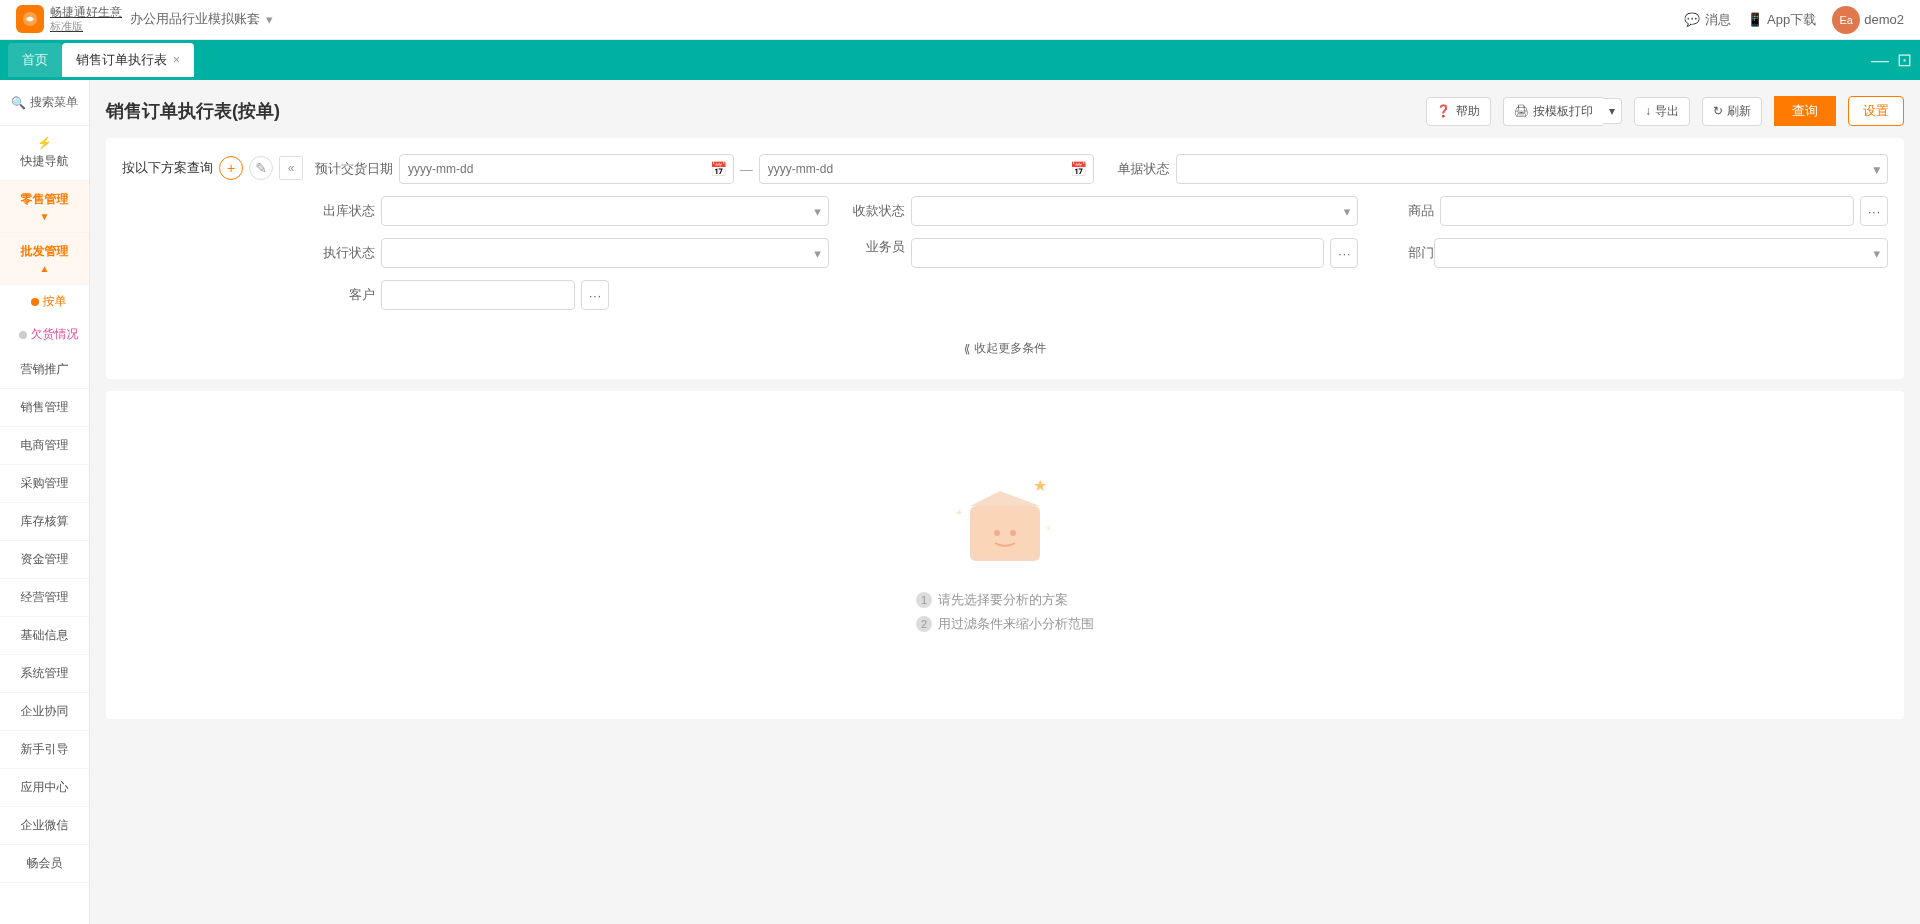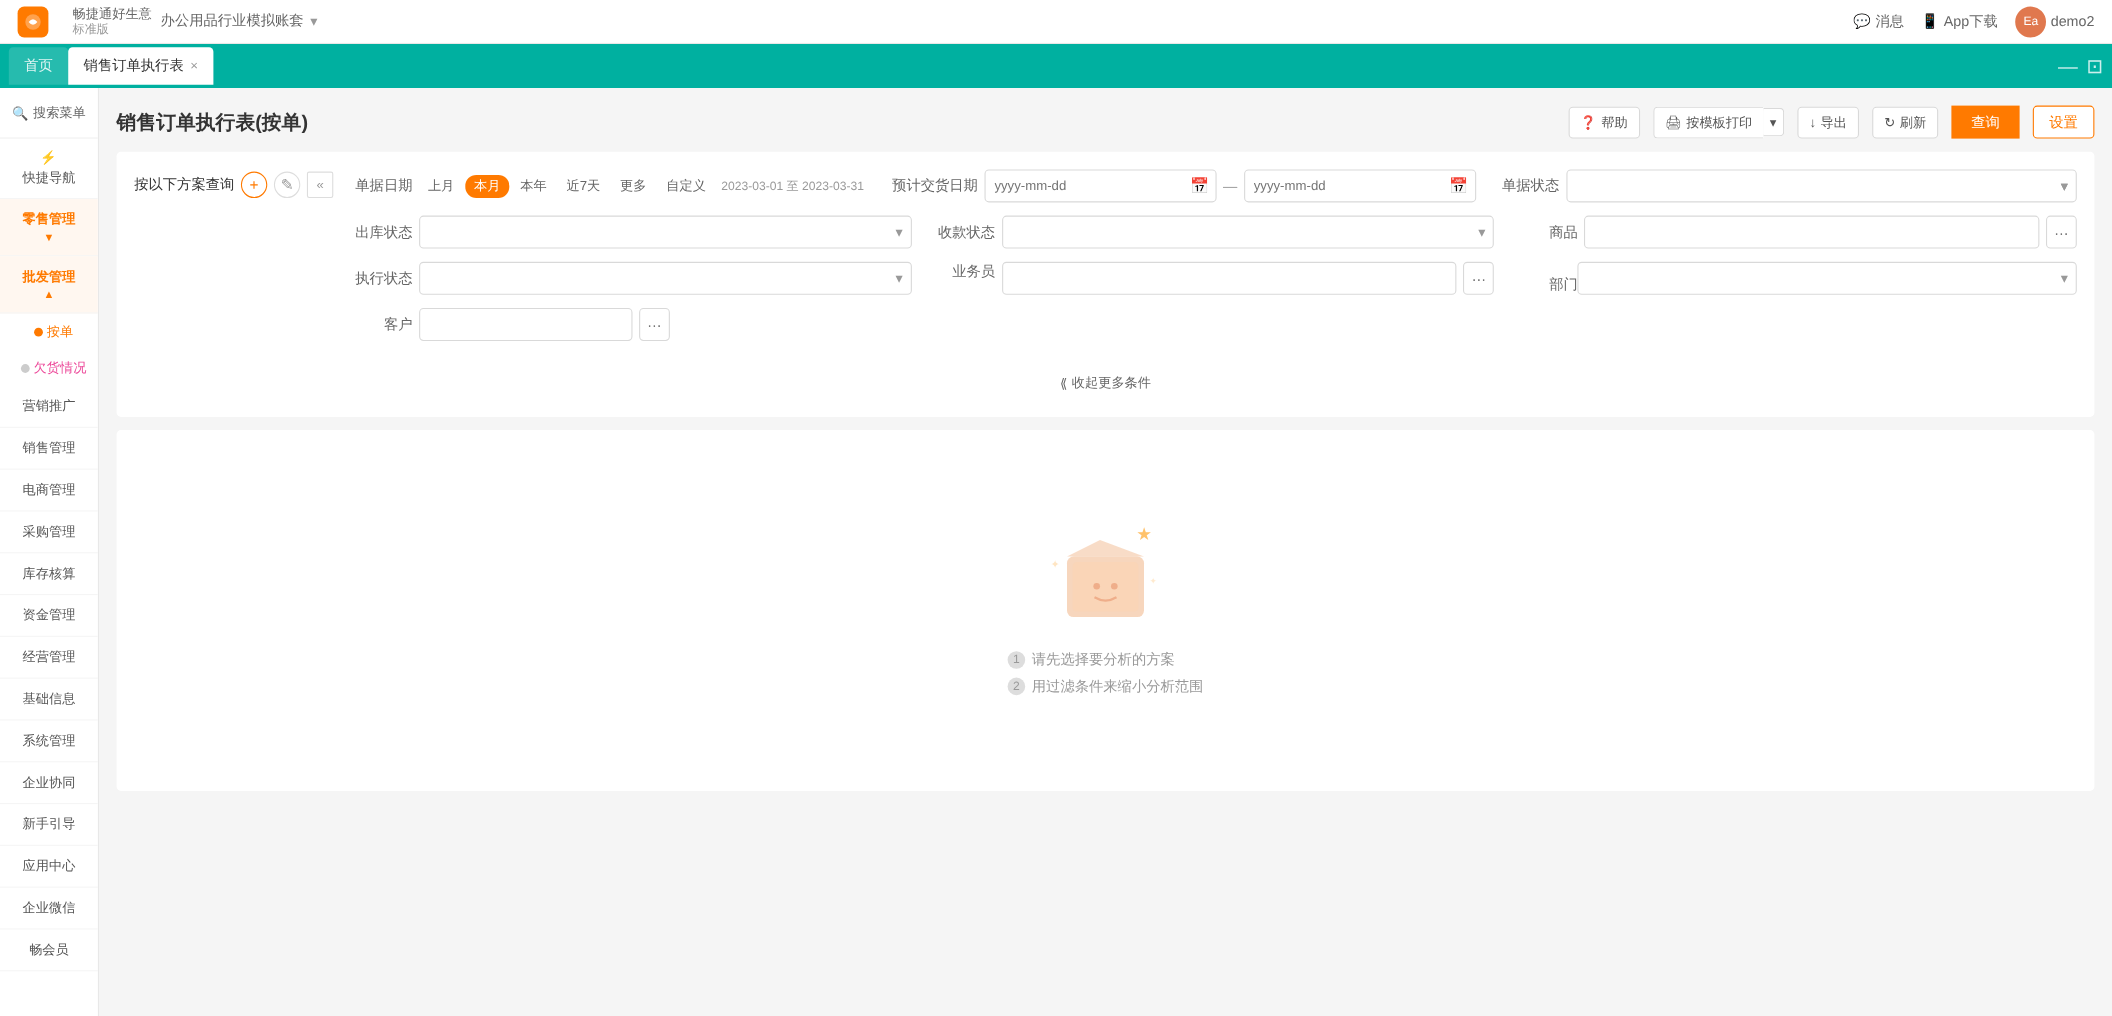--- a/index.html
+++ b/index.html
@@ -10,21 +10,21 @@
       background: #fff;
       height: 40px;
       display: flex;
       align-items: center;
       justify-content: space-between;
       padding: 0 16px;
       border-bottom: 1px solid #e8e8e8;
       flex-shrink: 0;
     }
     .top-header-left { display: flex; align-items: center; gap: 8px; }
-    .logo-area { display: flex; align-items: flex-end; gap: 22px; }
+    .logo-area { display: flex; align-items: center; gap: 6px; text-decoration: underline; }
     .logo-icon { width: 28px; height: 28px; background: #ff7a00; border-radius: 6px; display: flex; align-items: center; justify-content: center; color: #fff; font-size: 12px; font-weight: bold; }
     .logo-text { font-size: 12px; color: #666; line-height: 1.2; }
     .logo-subtext { font-size: 11px; color: #999; }
     .breadcrumb-area { display: flex; align-items: center; gap: 6px; color: #666; font-size: 13px; }
     .top-header-right { display: flex; align-items: center; gap: 16px; color: #666; font-size: 13px; }
     .header-action { display: flex; align-items: center; gap: 4px; cursor: pointer; }
     .avatar { width: 28px; height: 28px; border-radius: 50%; background: #e0784e; display: flex; align-items: center; justify-content: center; color: #fff; font-size: 11px; }
 
     
     .nav-tabs {
@@ -512,32 +512,20 @@
         <div style="display:flex; align-items:center; gap:6px; padding-top:2px;">
           <span class="filter-section-title">按以下方案查询</span>
           <button class="icon-btn">+</button>
           <button class="icon-btn-secondary">✎</button>
           <button class="collapse-btn">«</button>
         </div>
         <div style="flex:1;">
 
           <div class="filter-row">
 
-            <div style="display:flex; align-items:center; gap:6px; min-width:480px;">
-              <span class="filter-label">单据日期</span>
-              <div class="date-tabs">
-                <span class="date-tab">上月</span>
-                <span class="date-tab active">本月</span>
-                <span class="date-tab">本年</span>
-                <span class="date-tab">近7天</span>
-                <span class="date-tab">更多</span>
-                <span class="date-tab">自定义</span>
-              </div>
-              <span class="date-sub">2023-03-01 至 2023-03-31</span>
-            </div>
 
             <div style="display:flex; align-items:center; gap:6px; flex:1; min-width:280px;">
               <span class="filter-label">预计交货日期</span>
               <div class="date-input-wrapper">
                 <input type="text" class="filter-input" style="padding-right: 28px; color: rgb(187, 187, 187);" placeholder="yyyy-mm-dd">
                 <span class="cal-icon">📅</span>
               </div>
               <span class="date-separator">—</span>
               <div class="date-input-wrapper">
                 <input type="text" class="filter-input" style="padding-right: 28px; color: rgb(187, 187, 187);" placeholder="yyyy-mm-dd">
@@ -590,21 +578,21 @@
                   <option value=""></option>
                 </select>
                 <span style="position:absolute; right:8px; top:50%; transform:translateY(-50%); color:#999; pointer-events:none;">▾</span>
               </div>
             </div>
             <div style="display:flex; align-items:flex-start; gap:6px; flex:1; min-width:200px;">
               <span class="filter-label">业务员</span>
               <input type="text" class="filter-input" style="flex: 1 1 0%;">
               <button class="ellipsis-btn">···</button>
             </div>
-            <div style="display:flex; align-items:flex-end; gap:0; flex:1; min-width:200px;">
+            <div style="display:flex; align-items:center; gap:0; flex:1; min-width:200px;">
               <span class="filter-label">部门</span>
               <div style="flex:1; position:relative;">
                 <select class="filter-select" style="width:100%;">
                   <option value=""></option>
                 </select>
                 <span style="position:absolute; right:8px; top:50%; transform:translateY(-50%); color:#999; pointer-events:none;">▾</span>
               </div>
             </div>
           </div>
 

